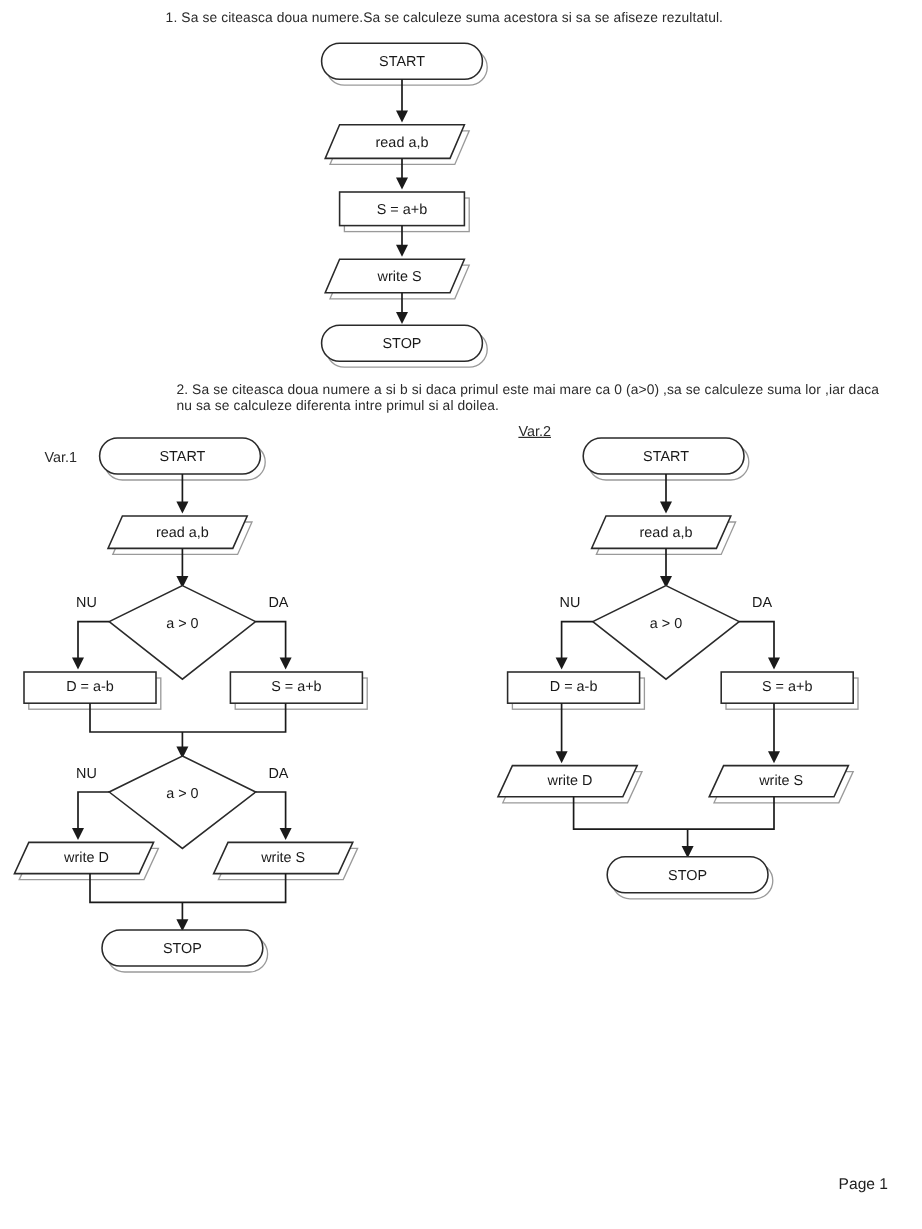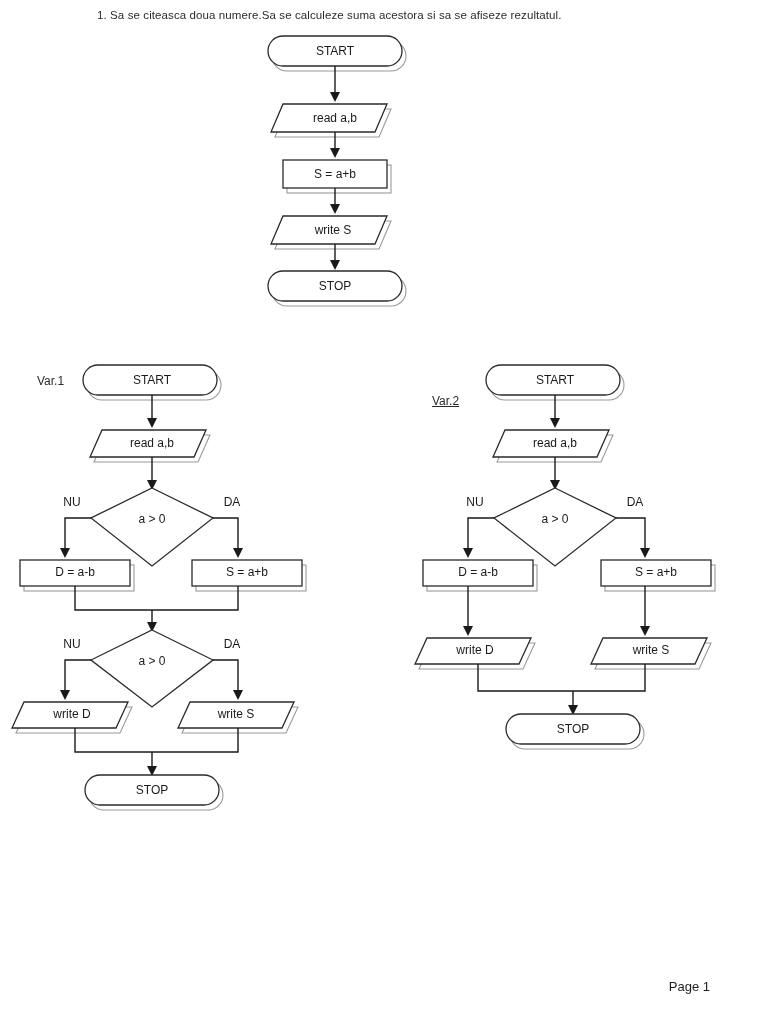--- a/index.html
+++ b/index.html
@@ -18,41 +18,42 @@
   .page {
     position: absolute;
     inset: 0;
   }
   .prob-text {
     position: absolute;
     font-size: 11.5px;
     line-height: 14px;
     color: #2b2b2b;
     letter-spacing: 0.1px;
+    margin-left: 41px;
   }
   #problem-1-text {
     left: 97px;
     top: 8px;
     width: 620px;
   }
   #problem-2-text {
     left: 106px;
     top: 318px;
     width: 600px;
   }
   .variant-label {
     position: absolute;
     font-size: 12px;
     color: #2b2b2b;
   }
   #variant-1-label { left: 37px; top: 374px; text-align: right; }
-  #variant-2-label { left: 432px; top: 394px; text-decoration: underline; }
+  #variant-2-label { left: 432px; top: 352px; text-decoration: underline; }
   #page-footer {
     position: absolute;
-    right: 58px;
+    right: 28px;
     bottom: 30px;
     font-size: 13px;
     color: #1f1f1f;
   }
   svg.flow {
     position: absolute;
     overflow: visible;
   }
   #flowchart-1 { left: 0px; top: 25px; }
   #flowchart-var1 { left: 0px; top: 355px; }
@@ -140,20 +141,21 @@
       <path d="M335,245 l-5,-10 h10 z" fill="#1a1a1a"></path>
     </g>
 
     <g>
       <path class="shape-shadow" d="M287,251 h104 a15,15 0 0 1 0,30 h-104 a15,15 0 0 1 0,-30 z"></path>
       <path class="shape" d="M283,246 h104 a15,15 0 0 1 0,30 h-104 a15,15 0 0 1 0,-30 z"></path>
       <text class="node-text" x="335" y="262">STOP</text>
     </g>
   </svg>
 
+  <div class="prob-text" id="problem-2-text">2. Sa se citeasca doua numere a si b si daca primul este mai mare ca 0 (a&gt;0) ,sa se calculeze suma lor ,iar daca nu sa se calculeze diferenta intre primul si al doilea.</div>
 
   <div class="variant-label" id="variant-1-label">Var.1</div>
 
   <div class="variant-label" id="variant-2-label">Var.2</div>
 
   <svg class="flow" id="flowchart-var1" width="340" height="470">
 
     <g>
       <path class="shape-shadow" d="M102,15 h104 a15,15 0 0 1 0,30 h-104 a15,15 0 0 1 0,-30 z"></path>
       <path class="shape" d="M98,10 h104 a15,15 0 0 1 0,30 h-104 a15,15 0 0 1 0,-30 z"></path>

